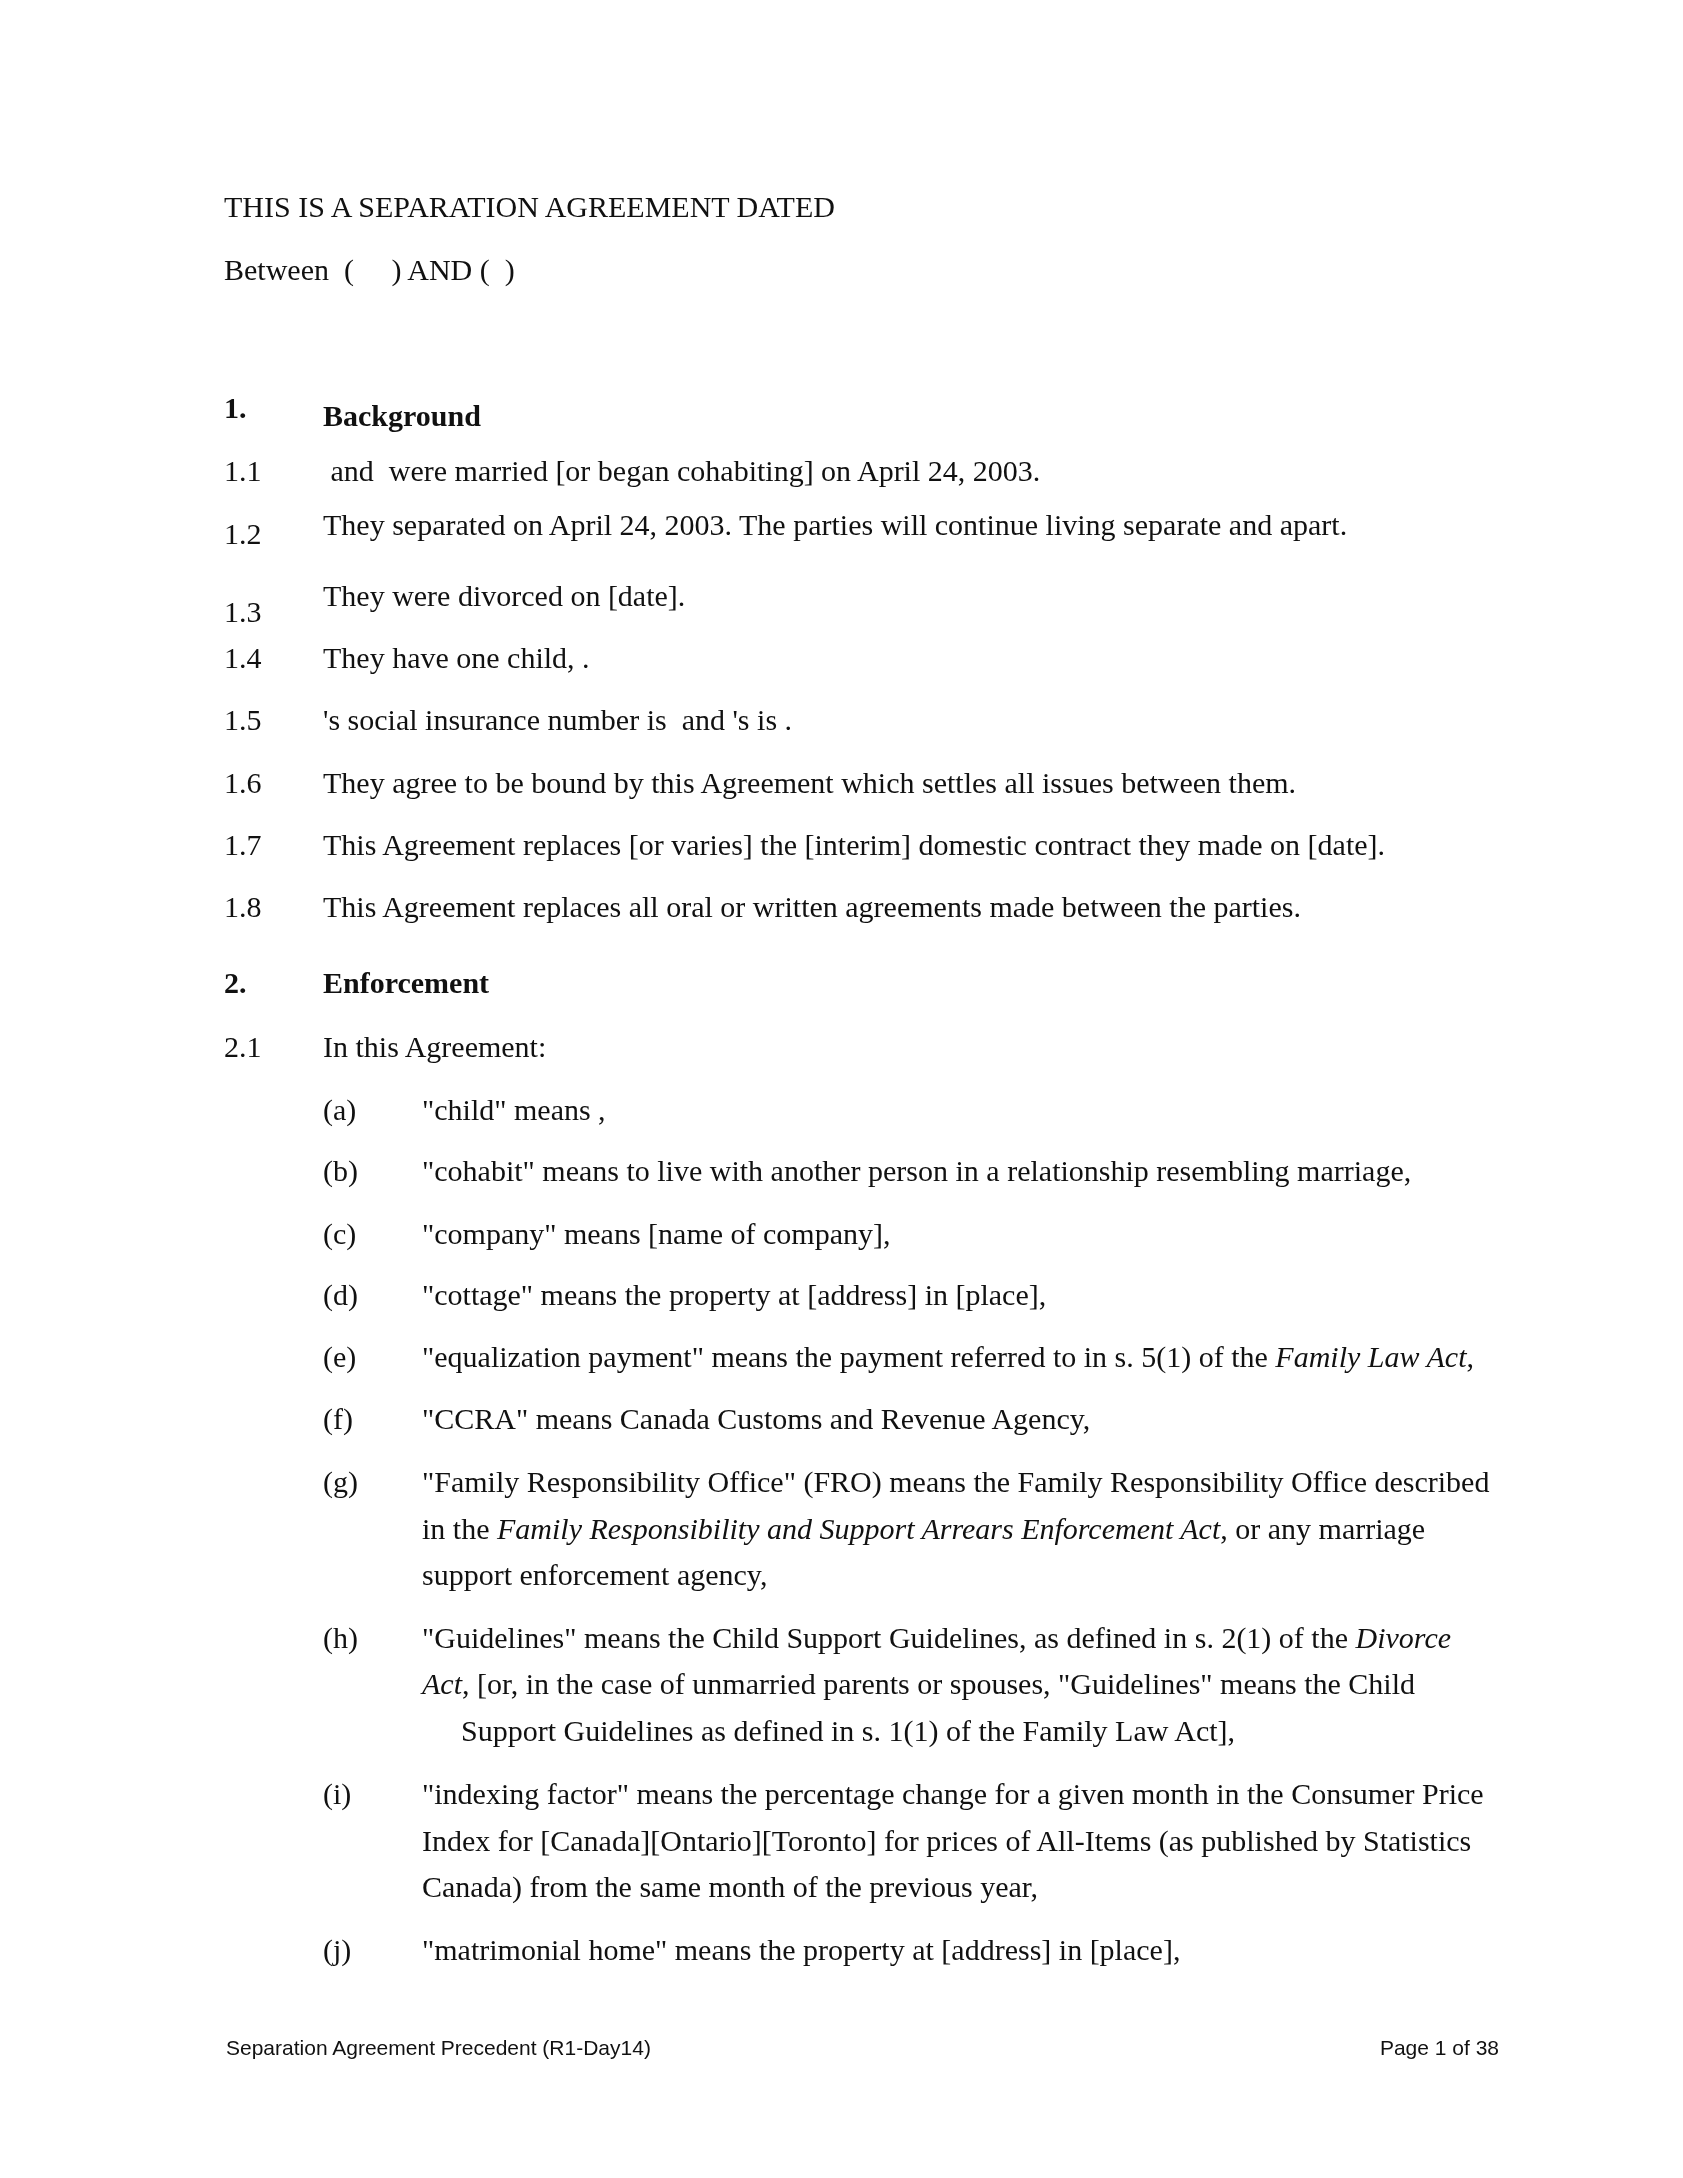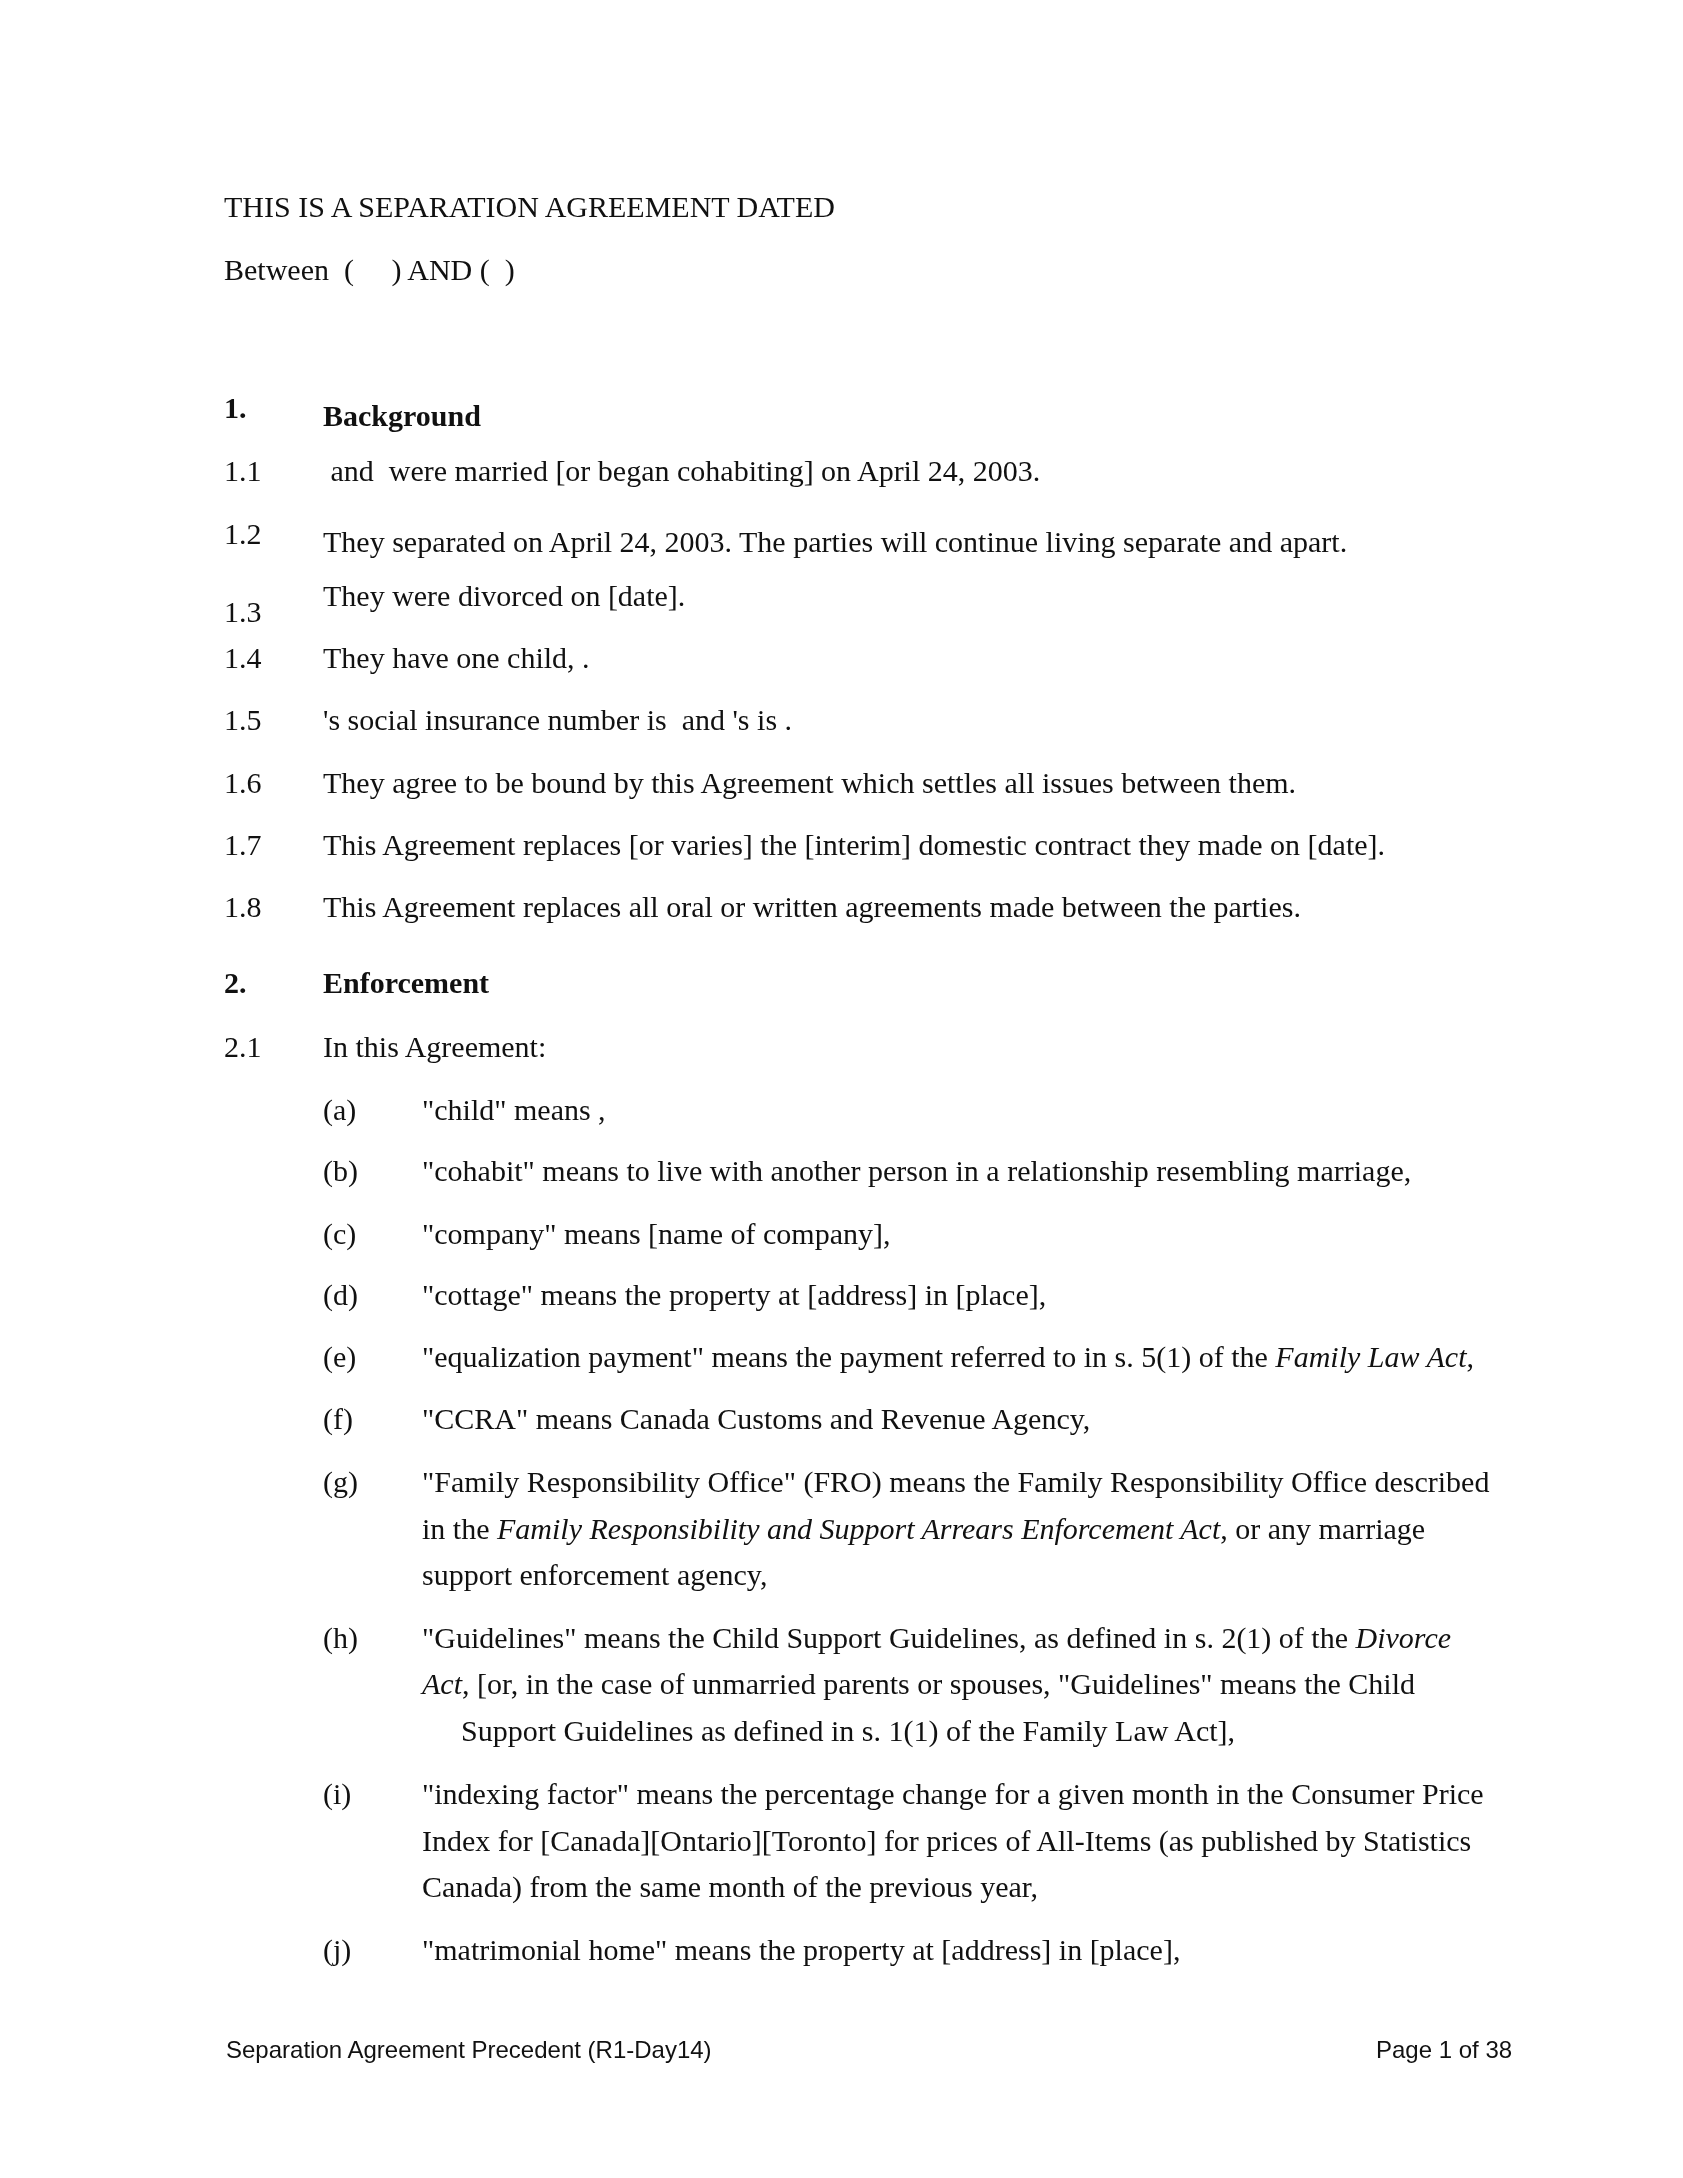--- a/index.html
+++ b/index.html
@@ -1,39 +1,39 @@
 <!DOCTYPE html>
 <html><head>
 <meta charset="utf-8">
 <style>
   html, body { margin: 0; padding: 0; background: #ffffff; }
   body { width: 1683px; height: 2178px; position: relative; overflow: hidden;
          font-family: "Liberation Serif", serif; color: #111; font-size: 30px; }
   .line { position: absolute; white-space: nowrap; line-height: 1; }
   .bold { font-weight: bold; }
-  .footer { position: absolute; font-family: "Liberation Sans", sans-serif; font-size: 24px; white-space: nowrap; color: #111; }
+  .footer { position: absolute; font-family: "Liberation Sans", sans-serif; font-size: 21px; white-space: nowrap; color: #111; }
   i { font-style: italic; }
 </style>
 </head>
 <body>
 
 <div class="line" style="left:224px; top:192px;">THIS IS A SEPARATION AGREEMENT DATED</div>
 <div class="line" style="left:224px; top:255px; white-space:pre;">Between  (     ) AND (  )</div>
 
 <div>
   <div class="line bold" style="left:224px; top:393px;">1.</div>
   <div class="line bold" style="left:323px; top:393px;margin-top:8px;">Background</div>
 
   <div>
     <div class="line" style="left:224px; top:456px;">1.1</div>
     <div class="line" style="left:323px; top:456px; white-space:pre;"> and  were married [or began cohabiting] on April 24, 2003.</div>
   </div>
   <div>
     <div class="line" style="left:224px; top:519px;">1.2</div>
-    <div class="line" style="left:323px; top:527px;">They separated on April 24, 2003. The parties will continue living separate and apart.</div>
+    <div class="line" style="left:323px; top:510px;">They separated on April 24, 2003. The parties will continue living separate and apart.</div>
   </div>
   <div>
     <div class="line" style="left:224px; top:581px;margin-top:16px;">1.3</div>
     <div class="line" style="left:323px; top:581px;">They were divorced on [date].</div>
   </div>
   <div>
     <div class="line" style="left:224px; top:643px;">1.4</div>
     <div class="line" style="left:323px; top:643px;">They have one child, .</div>
   </div>
   <div>

